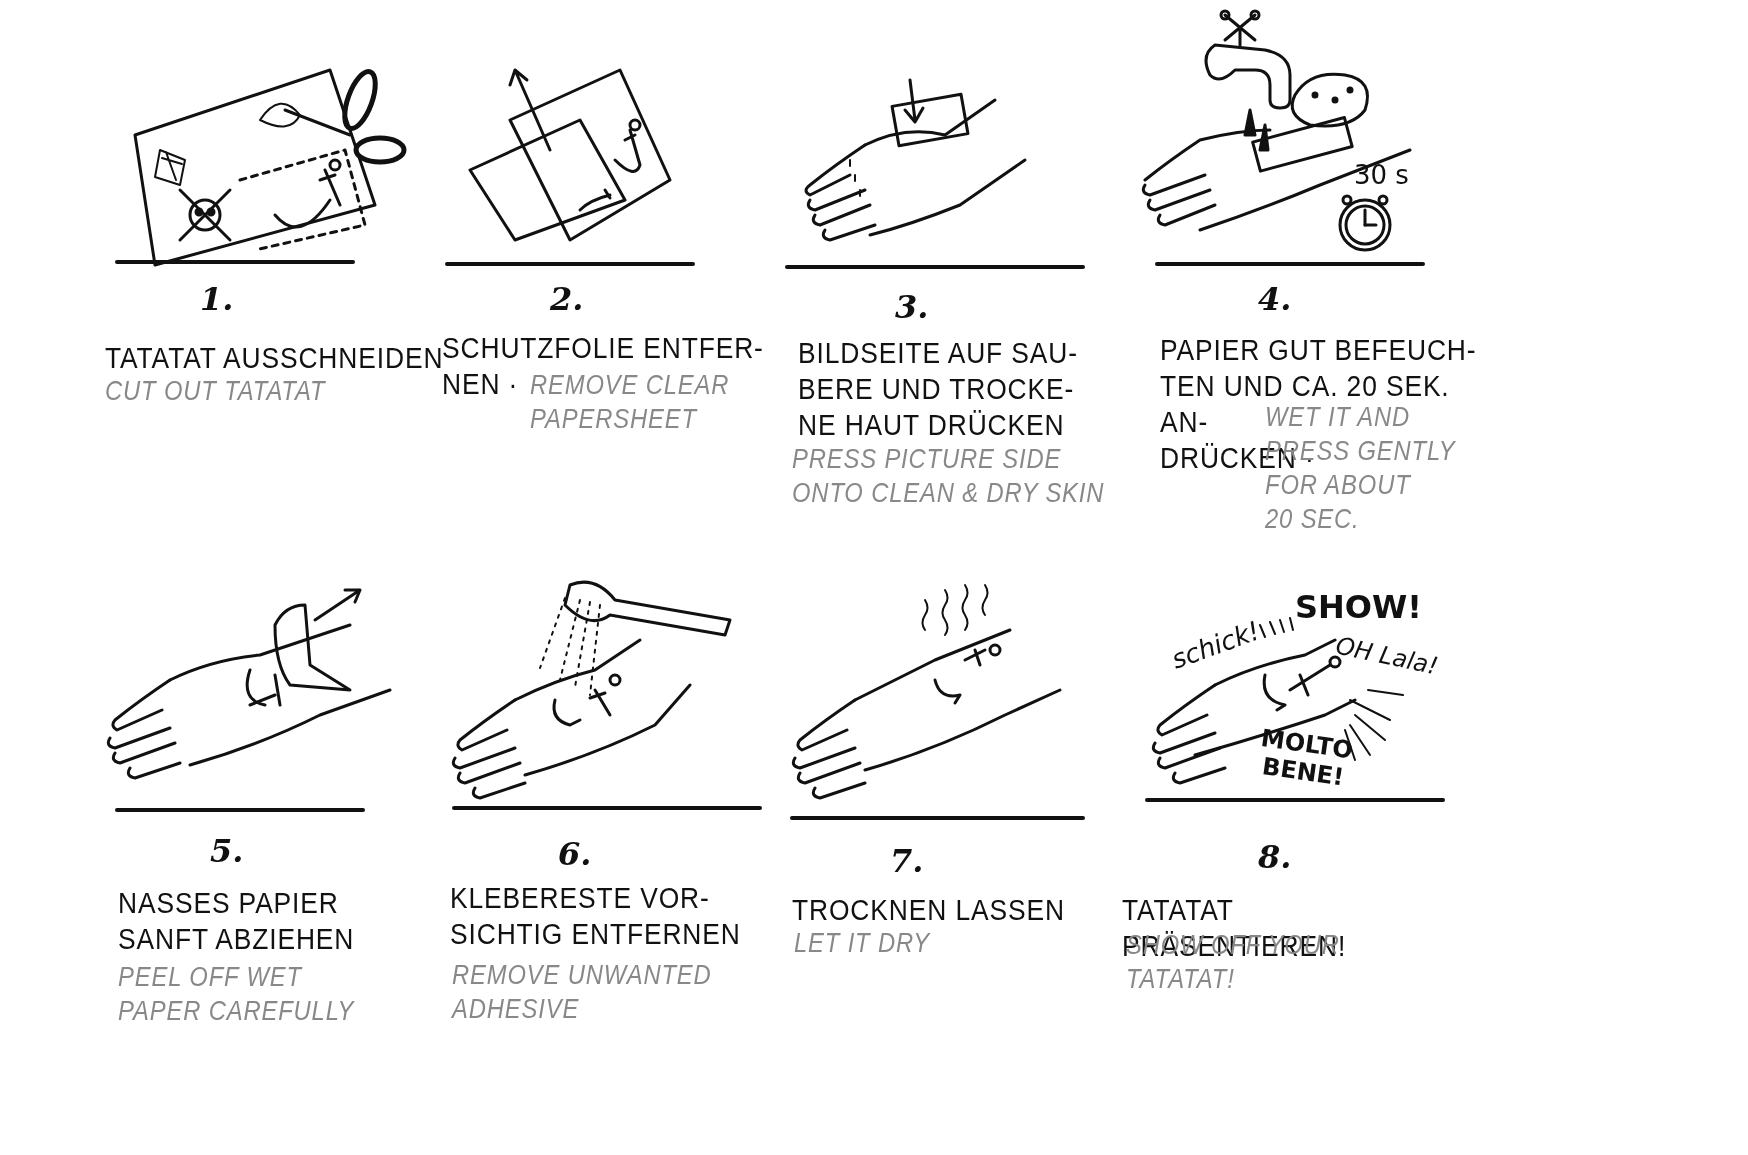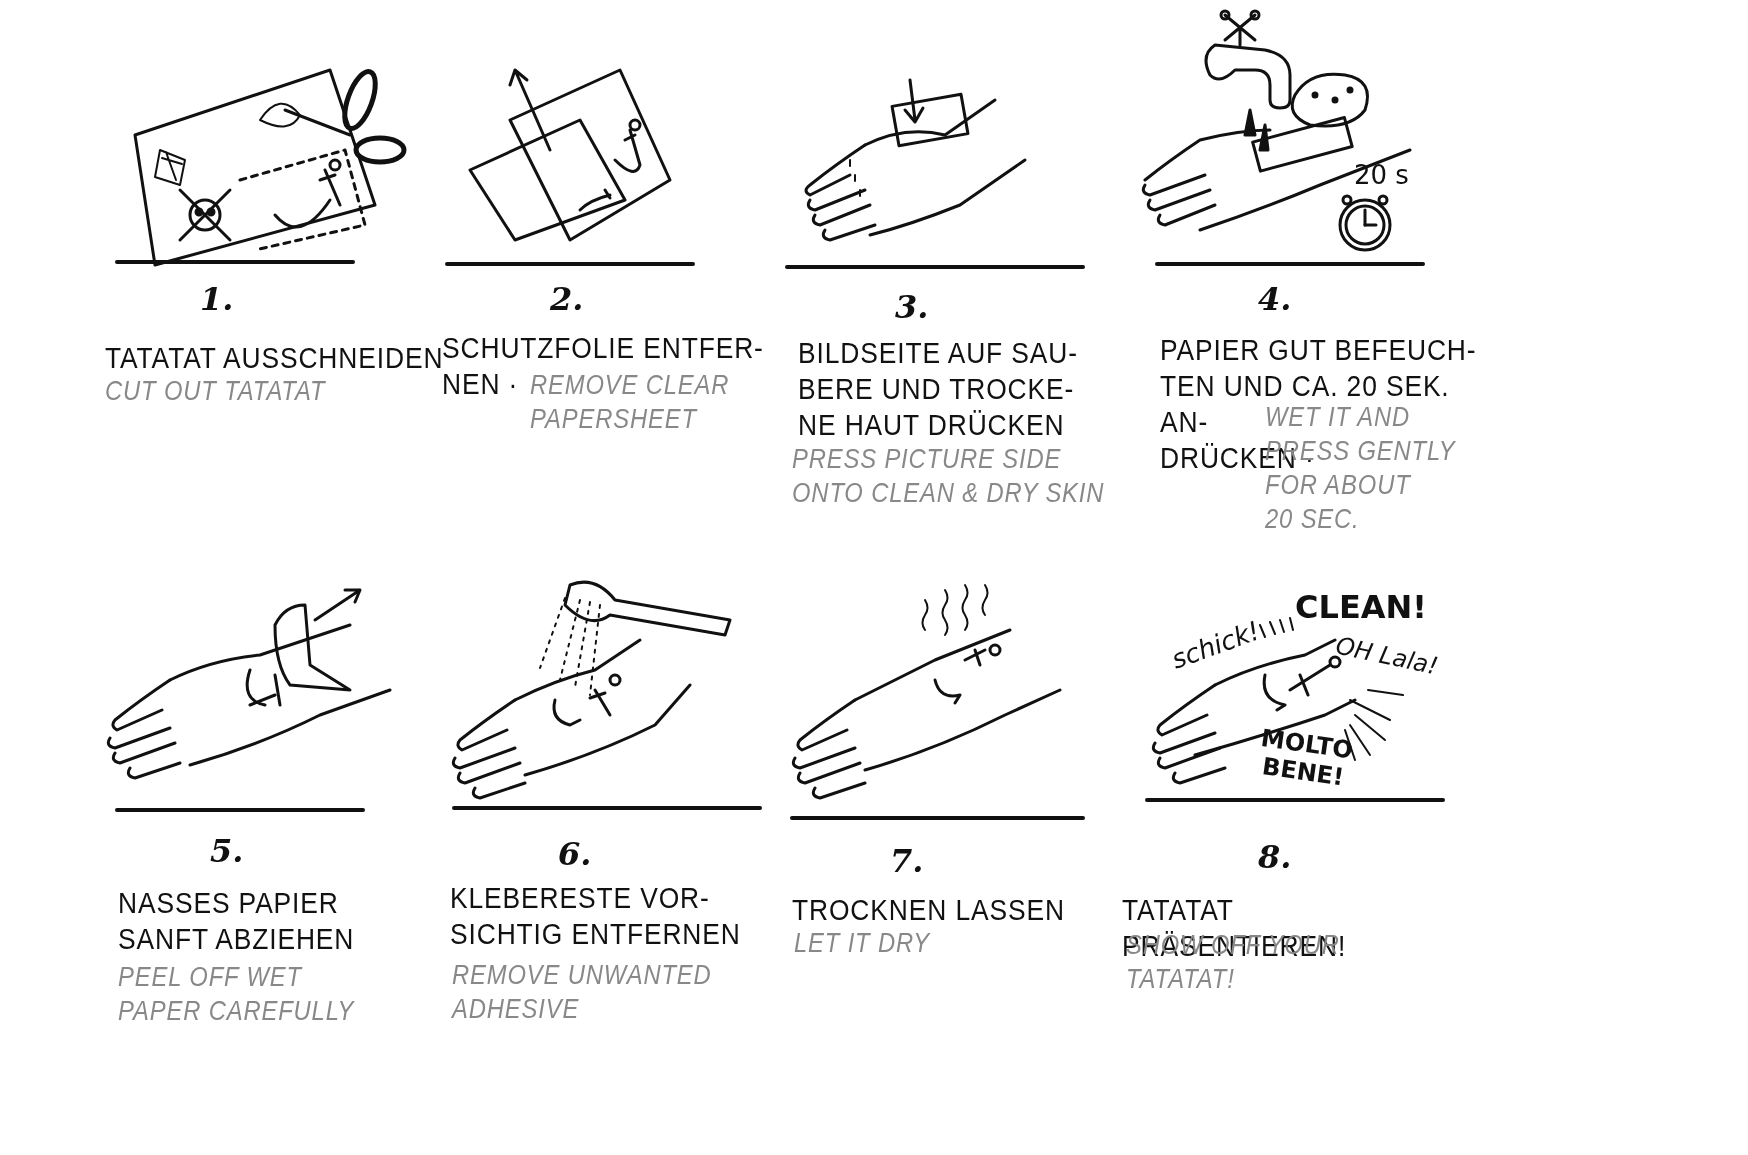--- a/index.html
+++ b/index.html
@@ -107,21 +107,21 @@
       <path d="M60,140 q40,-10 70,-10 M60,140 q-30,20 -55,40 M60,230 q60,-20 120,-45 L270,150"></path>
       <path d="M5,185 q-5,8 5,10 l55,-20 M10,200 q-5,8 5,10 l55,-20 M20,215 q-5,8 5,10 l50,-20"></path>
       <circle cx="225" cy="225" r="25"></circle>
         <circle cx="225" cy="225" r="19"></circle>
       <line x1="225" y1="225" x2="225" y2="210"></line>
         <line x1="225" y1="225" x2="236" y2="225"></line>
       <circle cx="207" cy="200" r="4"></circle>
         <circle cx="243" cy="200" r="4"></circle>
     </svg>
   </div>
-  <div class="exclaim" style="left:214px; top:160px; font-size:26px;">20 s</div>
+  <div class="exclaim" style="left:214px; top:160px; font-size:26px;">30 s</div>
   <div class="rule" style="left:15px; top:262px; width:270px;"></div>
   <div class="num" style="left:118px; top:280px;">4.</div>
   <div class="de" style="left:20px; top:332px;">PAPIER GUT BEFEUCH-
 TEN UND CA. 20 SEK. AN-
 DRÜCKEN ·</div>
   <div class="en" style="left:125px; top:400px; text-indent:0;">WET IT AND
 PRESS GENTLY FOR ABOUT
 20 SEC.</div>
 </div>
 
@@ -187,20 +187,20 @@
       <path d="M105,105 q40,-20 90,-30 L225,60"></path>
       <path d="M85,175 q70,-20 130,-40 L245,120"></path>
       <path d="M105,105 q-30,20 -55,40 q-5,6 2,10 l45,-20 M45,163 q-5,8 5,10 l55,-20 M50,178 q-5,8 5,10 l55,-20 M65,193 q-5,8 5,10 l45,-15"></path>
       <path d="M155,95 q-5,25 20,30 M175,125 l-8,5 M180,110 l40,-25 M190,95 l8,20"></path>
       <circle cx="225" cy="82" r="5"></circle>
       <path d="M150,45 l5,12 M160,42 l5,12 M170,40 l4,12 M180,38 l3,12" stroke-width="2"></path>
       <path d="M240,120 l40,20 M245,135 l30,25 M240,145 l20,30 M235,150 l10,30 M258,110 l35,5" stroke-width="2"></path>
     </svg>
   </div>
   <div class="exclaim" style="left:60px; top:50px; font-size:26px; font-style:italic; transform:rotate(-20deg);">schick!</div>
-  <div class="exclaim" style="left:185px; top:8px; font-size:32px; font-weight:bold;">CLEAN!</div>
+  <div class="exclaim" style="left:185px; top:8px; font-size:32px; font-weight:bold;">SHOW!</div>
   <div class="exclaim" style="left:225px; top:62px; font-size:24px; font-style:italic; transform:rotate(12deg);">OH Lala!</div>
   <div class="exclaim" style="left:140px; top:150px; width:110px; font-size:24px; font-weight:bold; transform:rotate(8deg); text-align:center; line-height:28px;">MOLTO BENE!</div>
   <div class="rule" style="left:35px; top:218px; width:300px;"></div>
   <div class="num" style="left:148px; top:258px;">8.</div>
   <div class="de" style="left:12px; top:312px;">TATATAT PRÄSENTIEREN!</div>
   <div class="en" style="left:16px; top:348px;">SHOW OFF YOUR TATATAT!</div>
 </div>
 
 </body></html>

